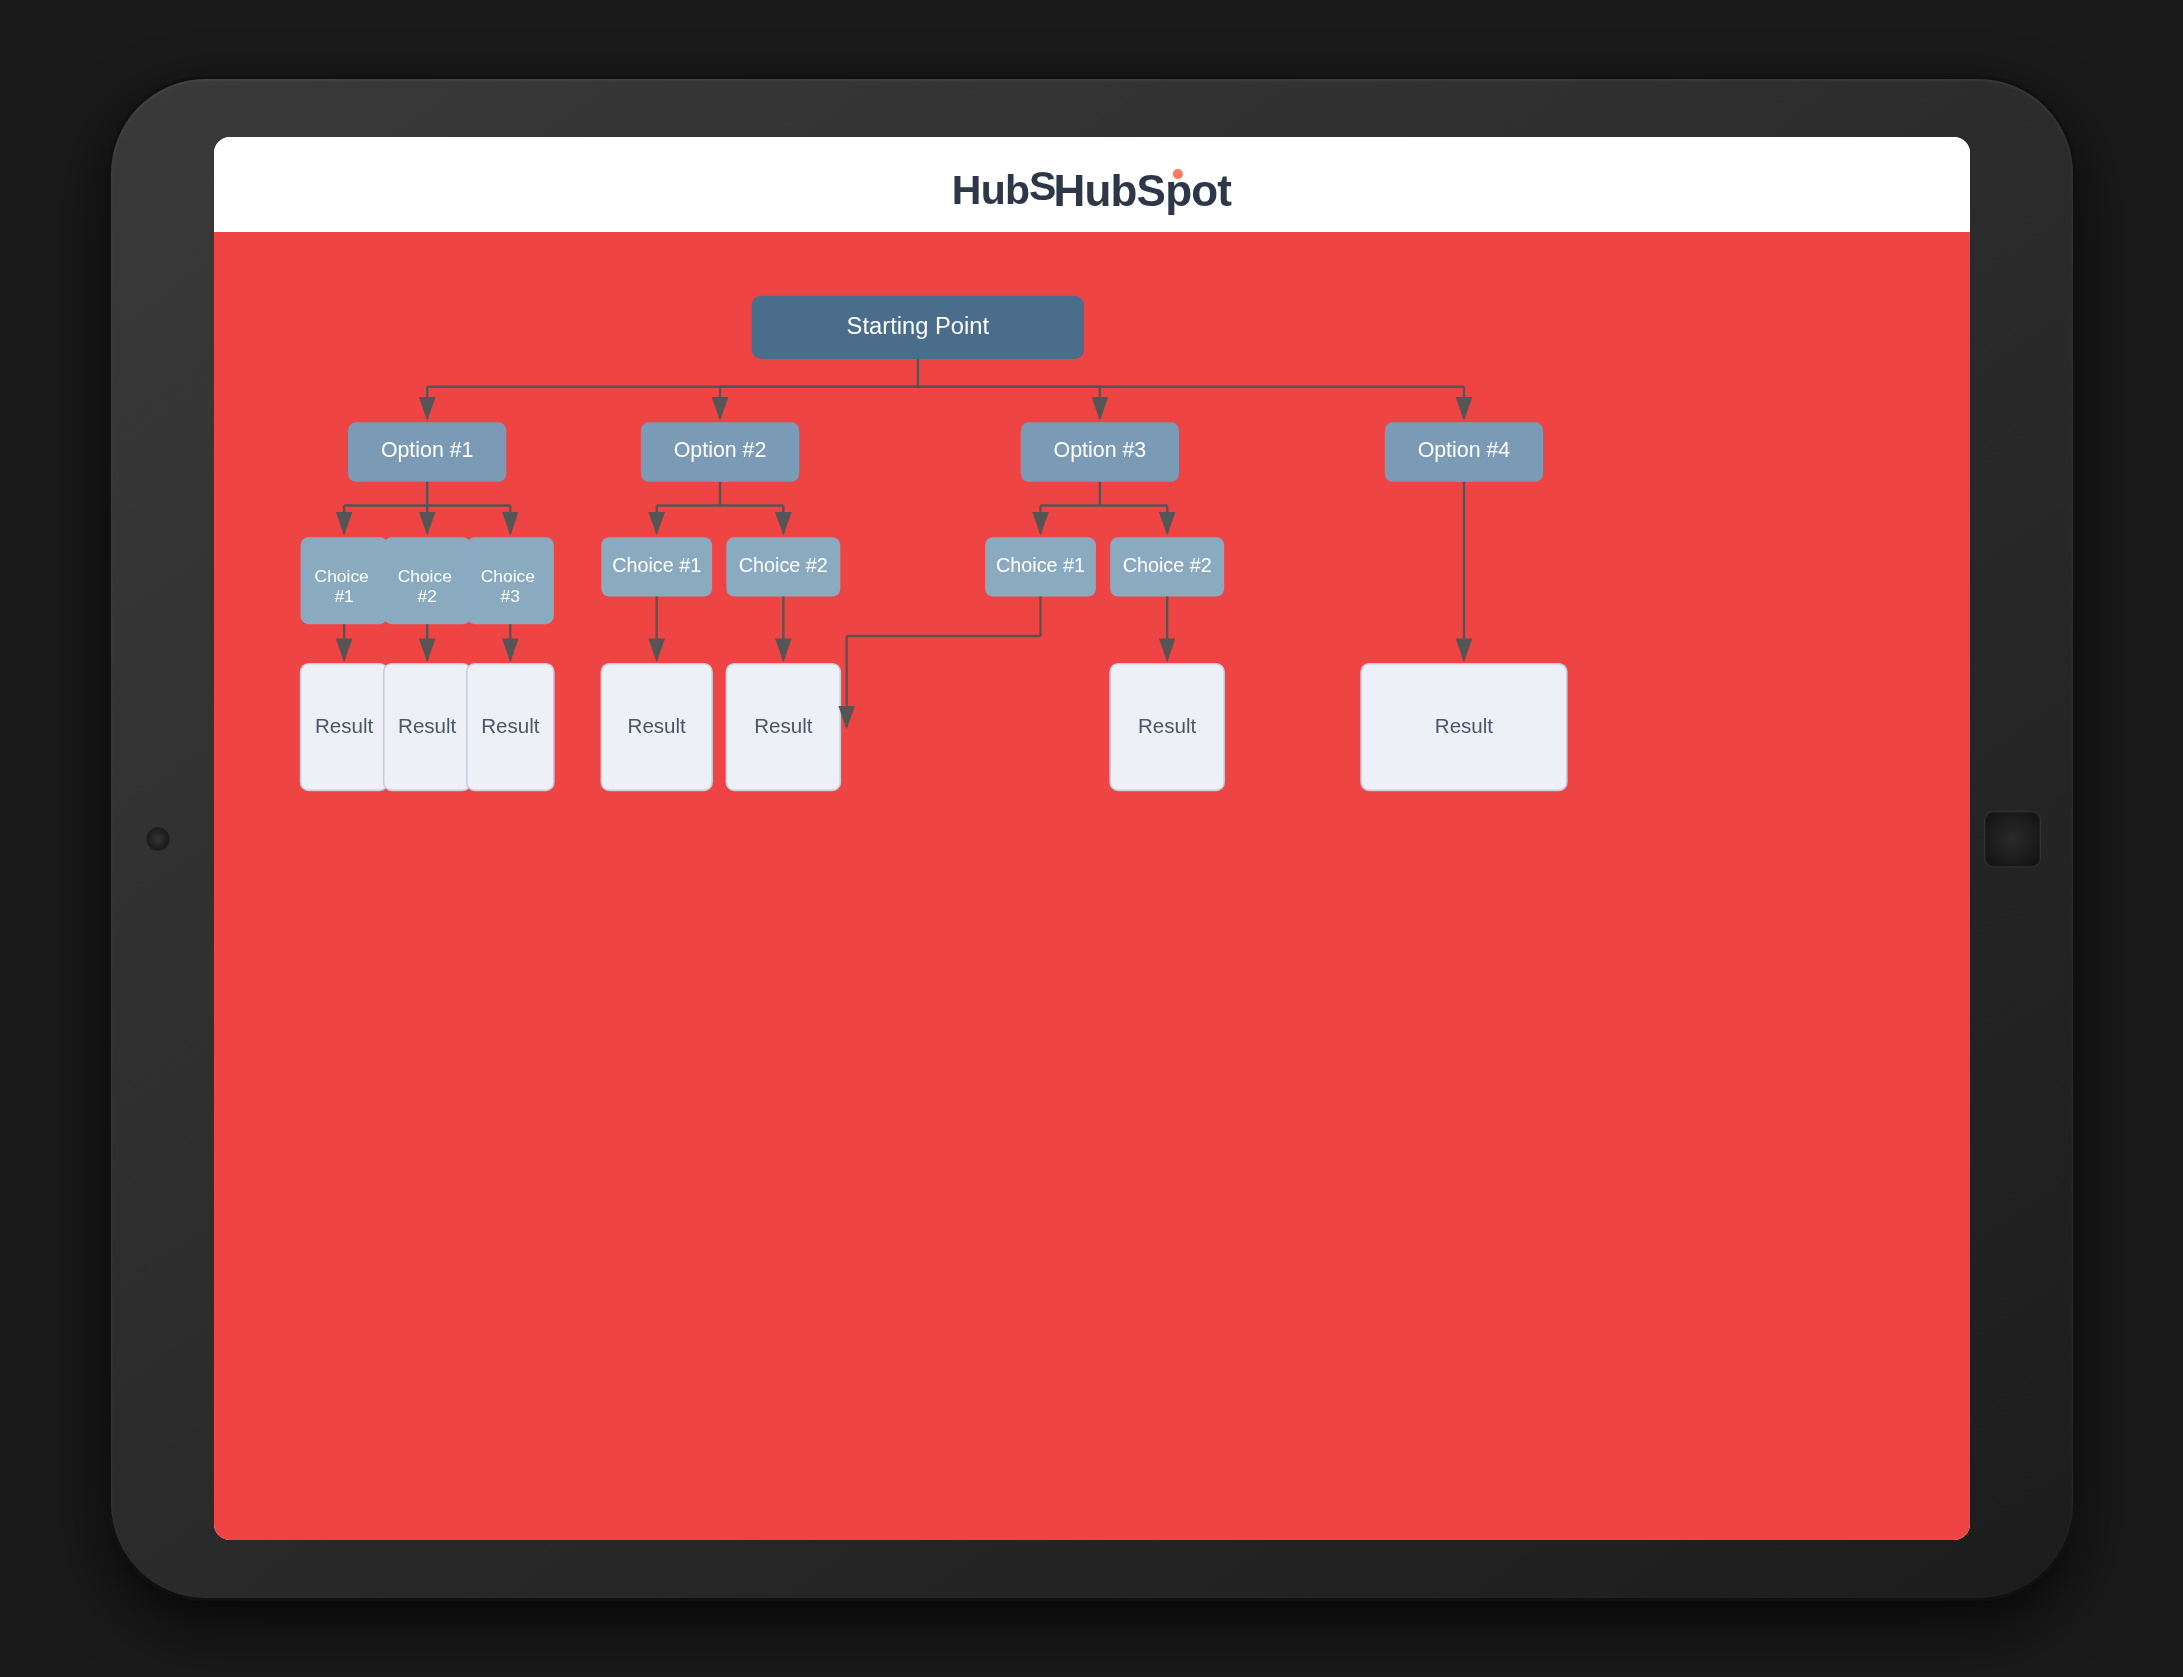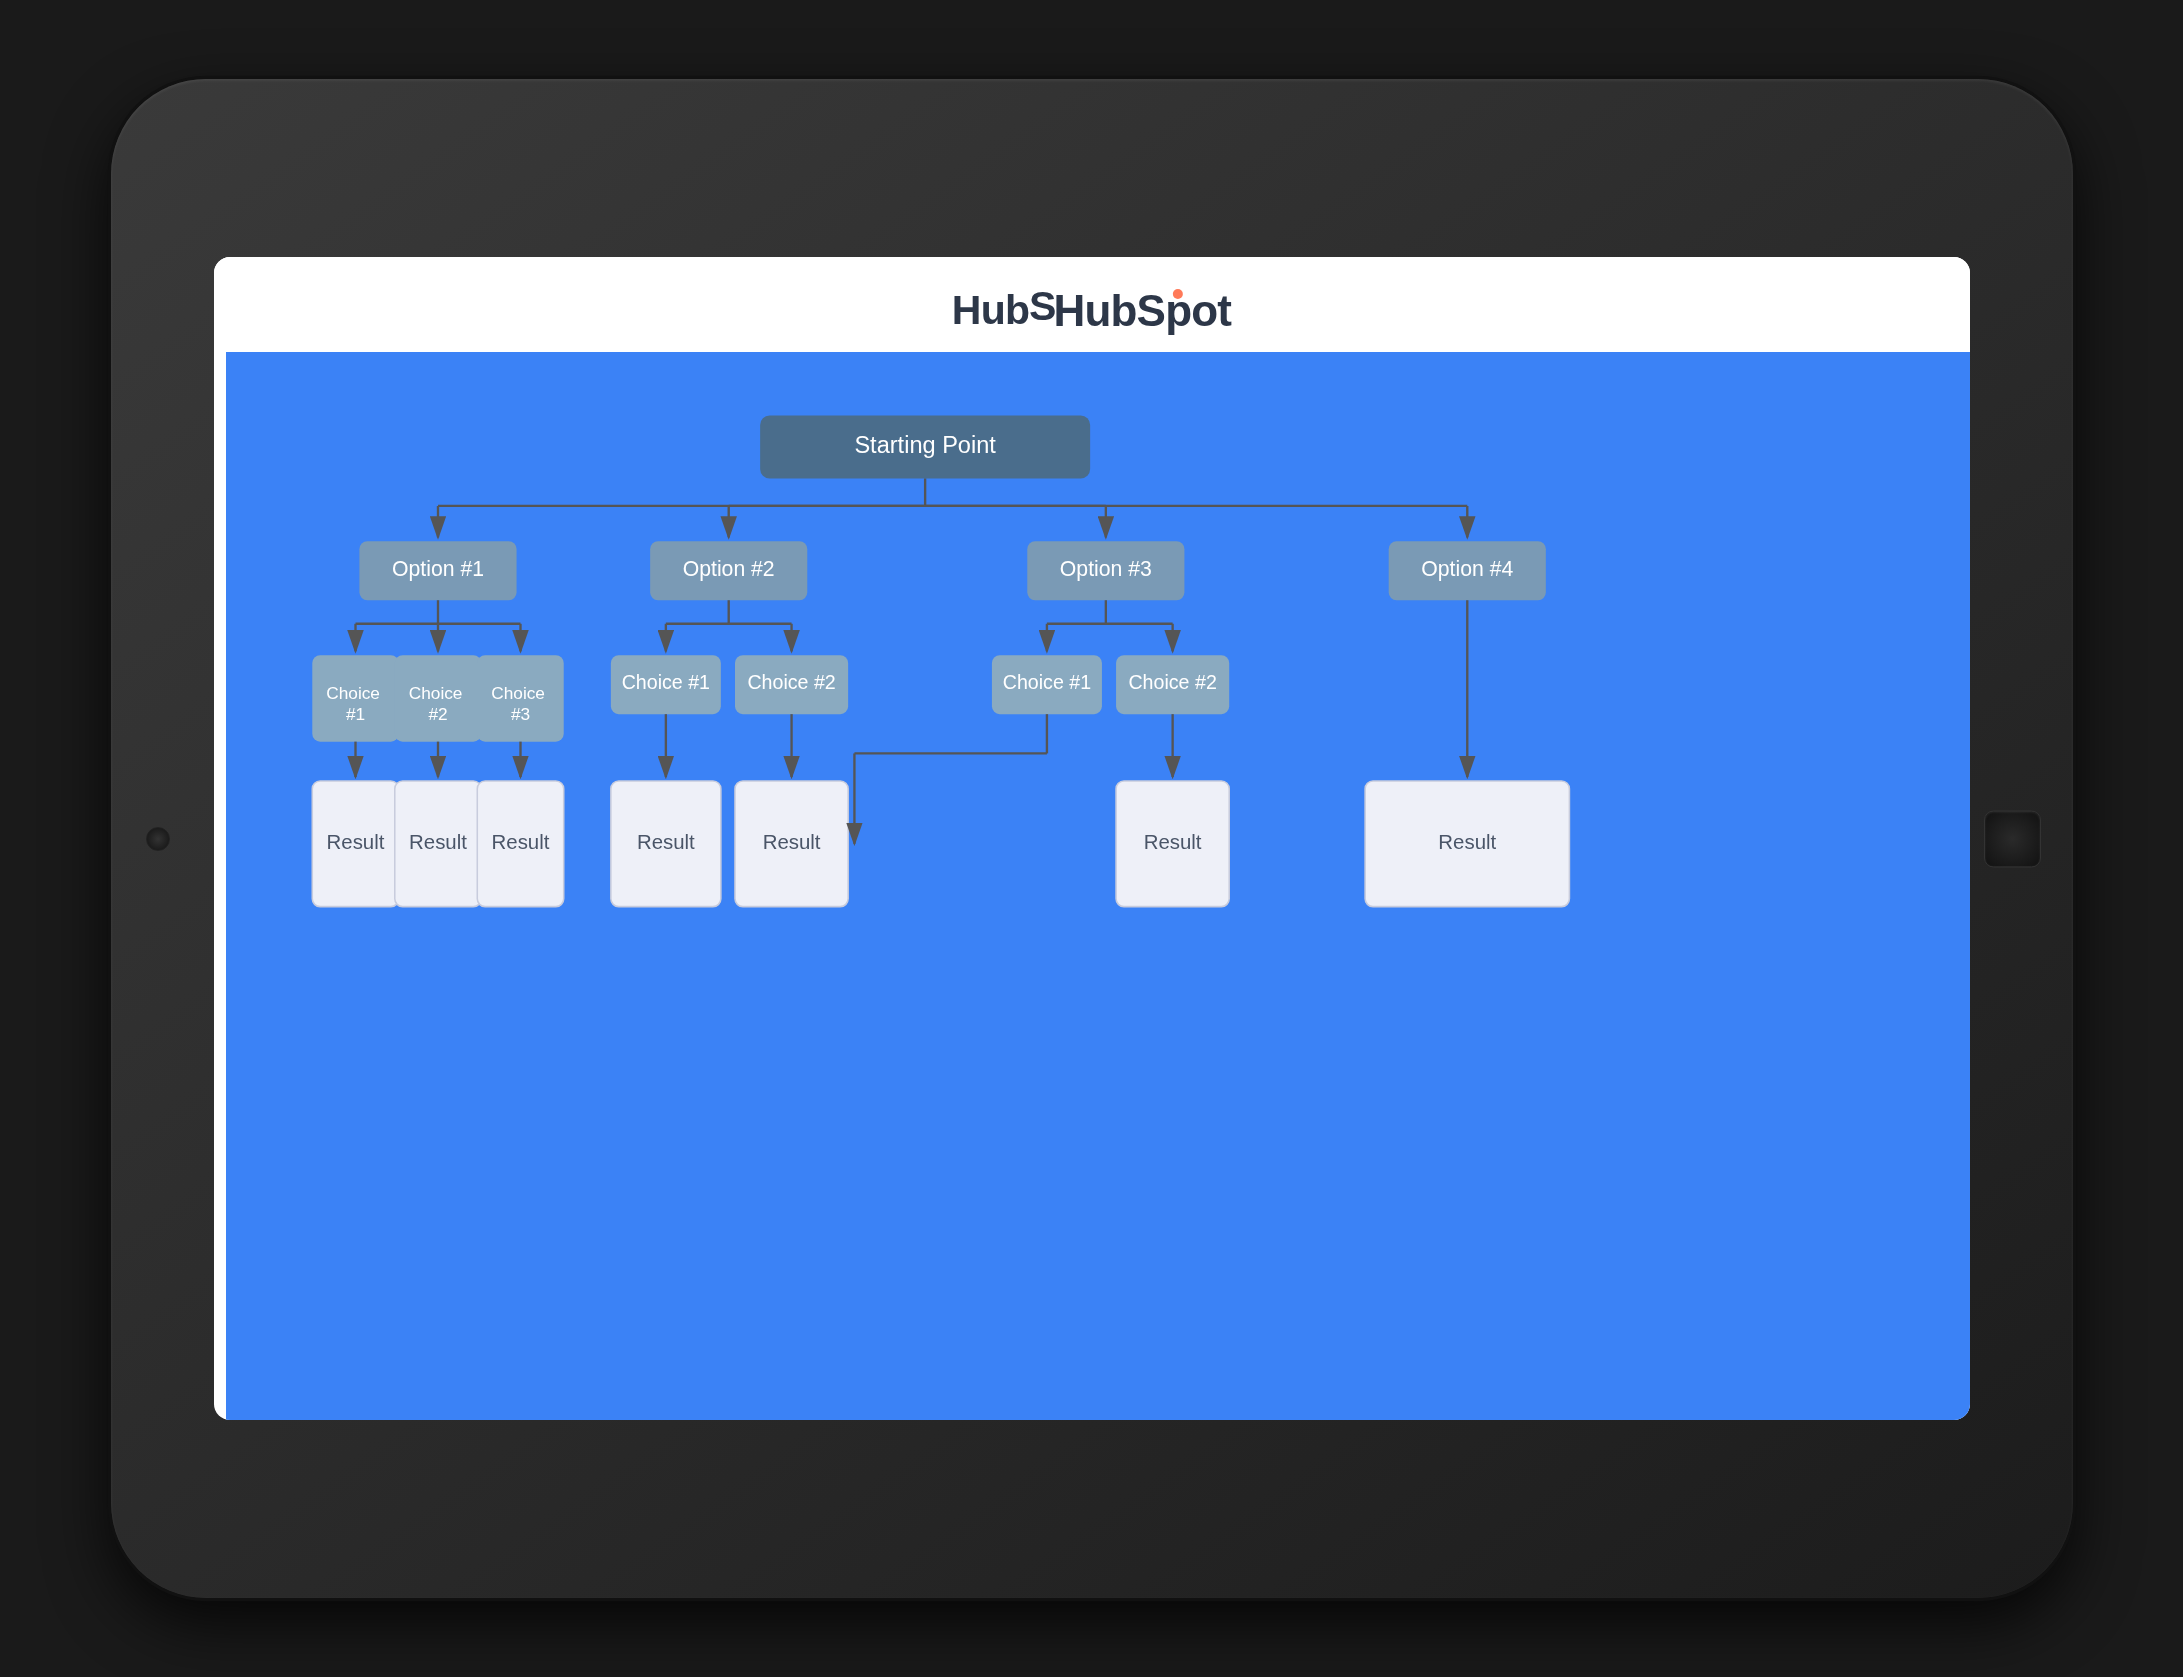--- a/index.html
+++ b/index.html
@@ -54,21 +54,21 @@
       width: 55px;
       height: 55px;
       background: radial-gradient(circle, #2a2a2a, #111);
       border-radius: 9.5px;
       border: 1.6px solid #333;
       box-shadow: inset 0 0.8px 2.4px rgba(255,255,255,0.1);
     }
 
     .screen {
       width: 1756px;
-      height: 1163px;
+      height: 1403px;
       background: #ffffff;
       border-radius: 16px;
       overflow: hidden;
       display: flex;
       flex-direction: column;
     }
 
     
     .screen-header {
       background: #ffffff;
@@ -104,25 +104,24 @@
     .title-text {
       color: #ffffff;
       font-size: 54px;
       font-weight: 800;
       letter-spacing: -0.4px;
     }
 
     
     .flowchart-area {
       flex: 1;
-      background: #3b82f6;
+      background: #ef4444;
       padding: 40px 47px 32px;
       position: relative;
       overflow: hidden;
-      margin-left: 12px;
     }
   </style>
 </head>
 <body>
 
 <div class="tablet-outer">
   <div class="screen">
 
     <div class="screen-header">
       <div class="hubspot-logo">

